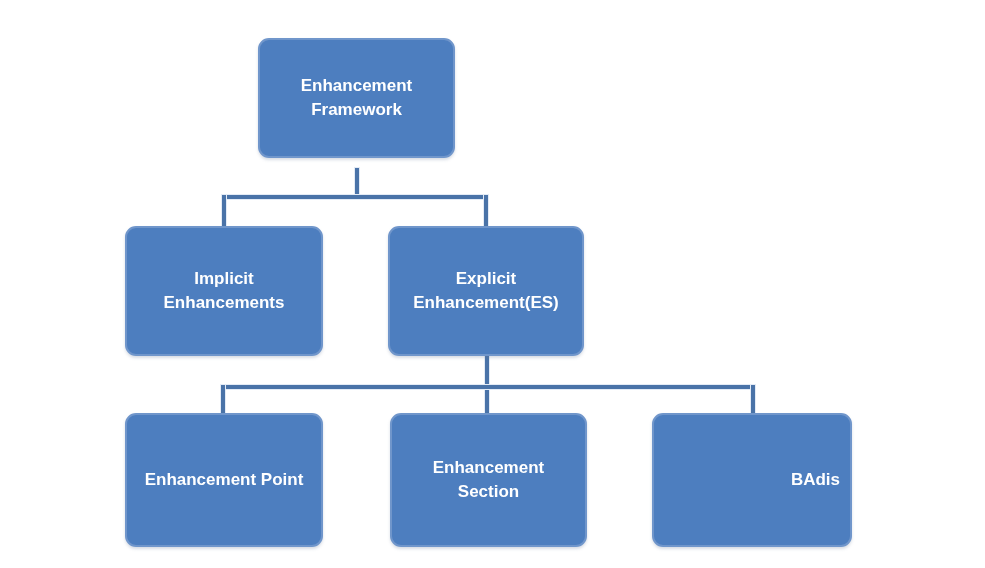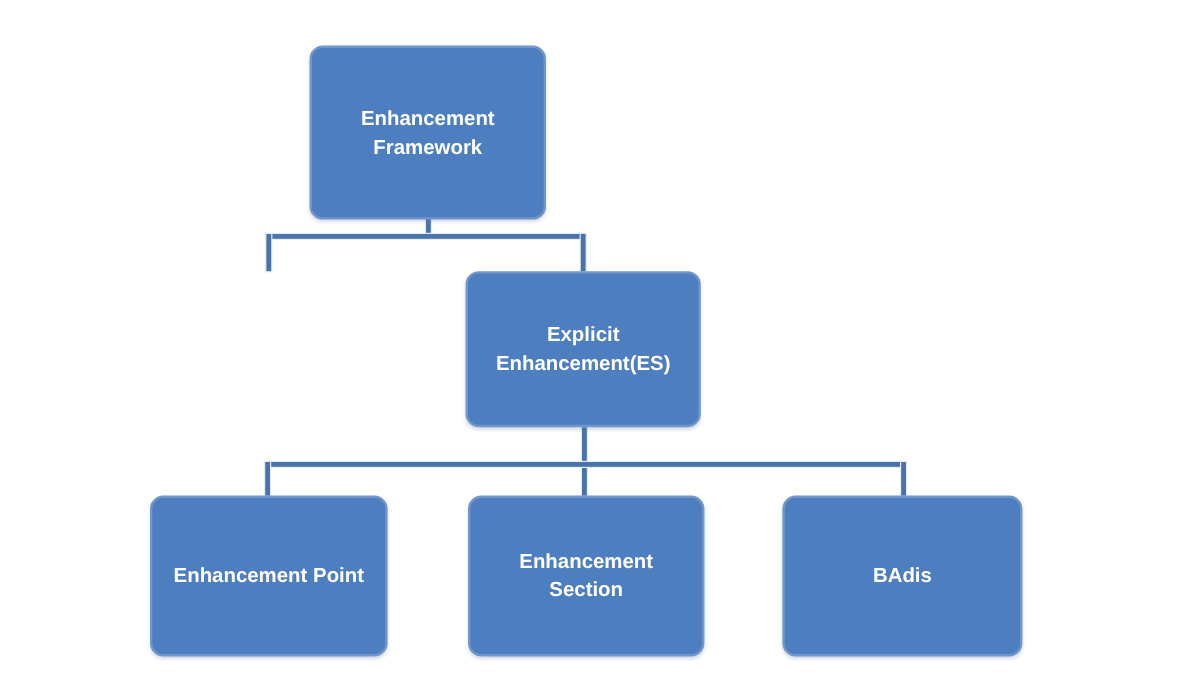--- a/index.html
+++ b/index.html
@@ -24,26 +24,26 @@
     border-radius:11px;
     box-sizing:border-box;
     display:flex;align-items:center;justify-content:center;
     text-align:center;
     color:var(--text);
     font-size:17px;font-weight:bold;
     line-height:1.4;
     padding:6px 10px;
     box-shadow:0 2px 3px rgba(100,120,150,0.25);
   }
-  .node-root    {left:258px; top:38px;  width:197px; height:145px;}
+  .node-root    {left:258px; top:38px;  width:197px; height:120px;}
   .node-implicit{left:125px; top:226px; width:198px; height:130px;}
   .node-explicit{left:388px; top:226px; width:196px; height:130px;}
   .node-point   {left:125px; top:413px; width:198px; height:134px;justify-content:center;}
   .node-section {left:390px; top:413px; width:197px; height:134px;}
-  .node-badis   {left:652px; top:413px; width:200px; height:134px;}
+  .node-badis   {left:652px; top:413px; width:200px; height:134px;justify-content:flex-end;}
   .line{
     position:absolute;
     background:var(--connector);
     box-shadow:0 0 0 1px #e3ebf6;
   }
   .l-v1 {left:355px; top:168px; width:4px;   height:31px;}
   .l-h1 {left:222px; top:195px; width:266px; height:4px;}
   .l-v2a{left:222px; top:195px; width:4px;   height:31px;}
   .l-v2b{left:484px; top:195px; width:4px;   height:31px;}
   .l-v3 {left:485px; top:356px; width:4px;   height:57px;}
@@ -62,20 +62,23 @@
   <div class="line l-v2b"></div>
   <div class="line l-v3"></div>
   <div class="line l-h2"></div>
   <div class="line l-v4a"></div>
   <div class="line l-v4b"></div>
 
   <div class="node node-root">
     <span>Enhancement Framework</span>
   </div>
 
+  <div class="node node-implicit">
+    <span>Implicit Enhancements</span>
+  </div>
 
   <div class="node node-explicit">
     <span>Explicit Enhancement(ES)</span>
   </div>
 
   <div class="node node-point">
     <span>Enhancement Point</span>
   </div>
 
   <div class="node node-section">

